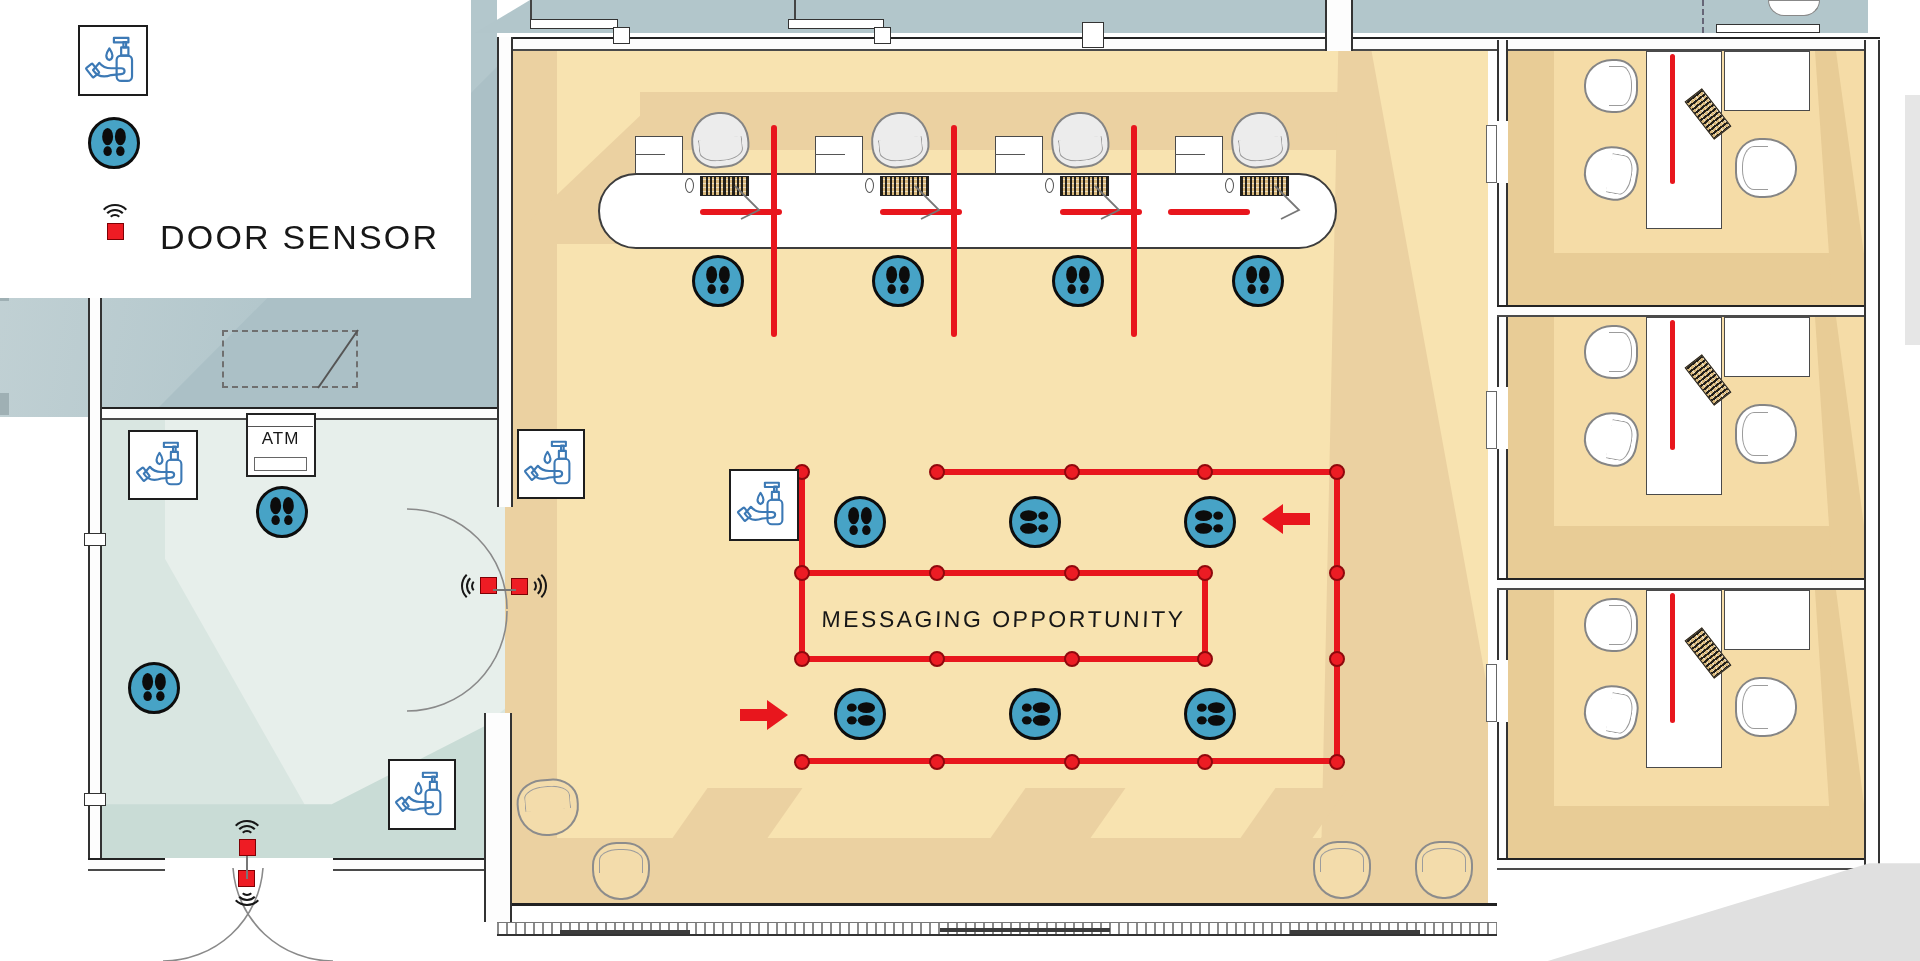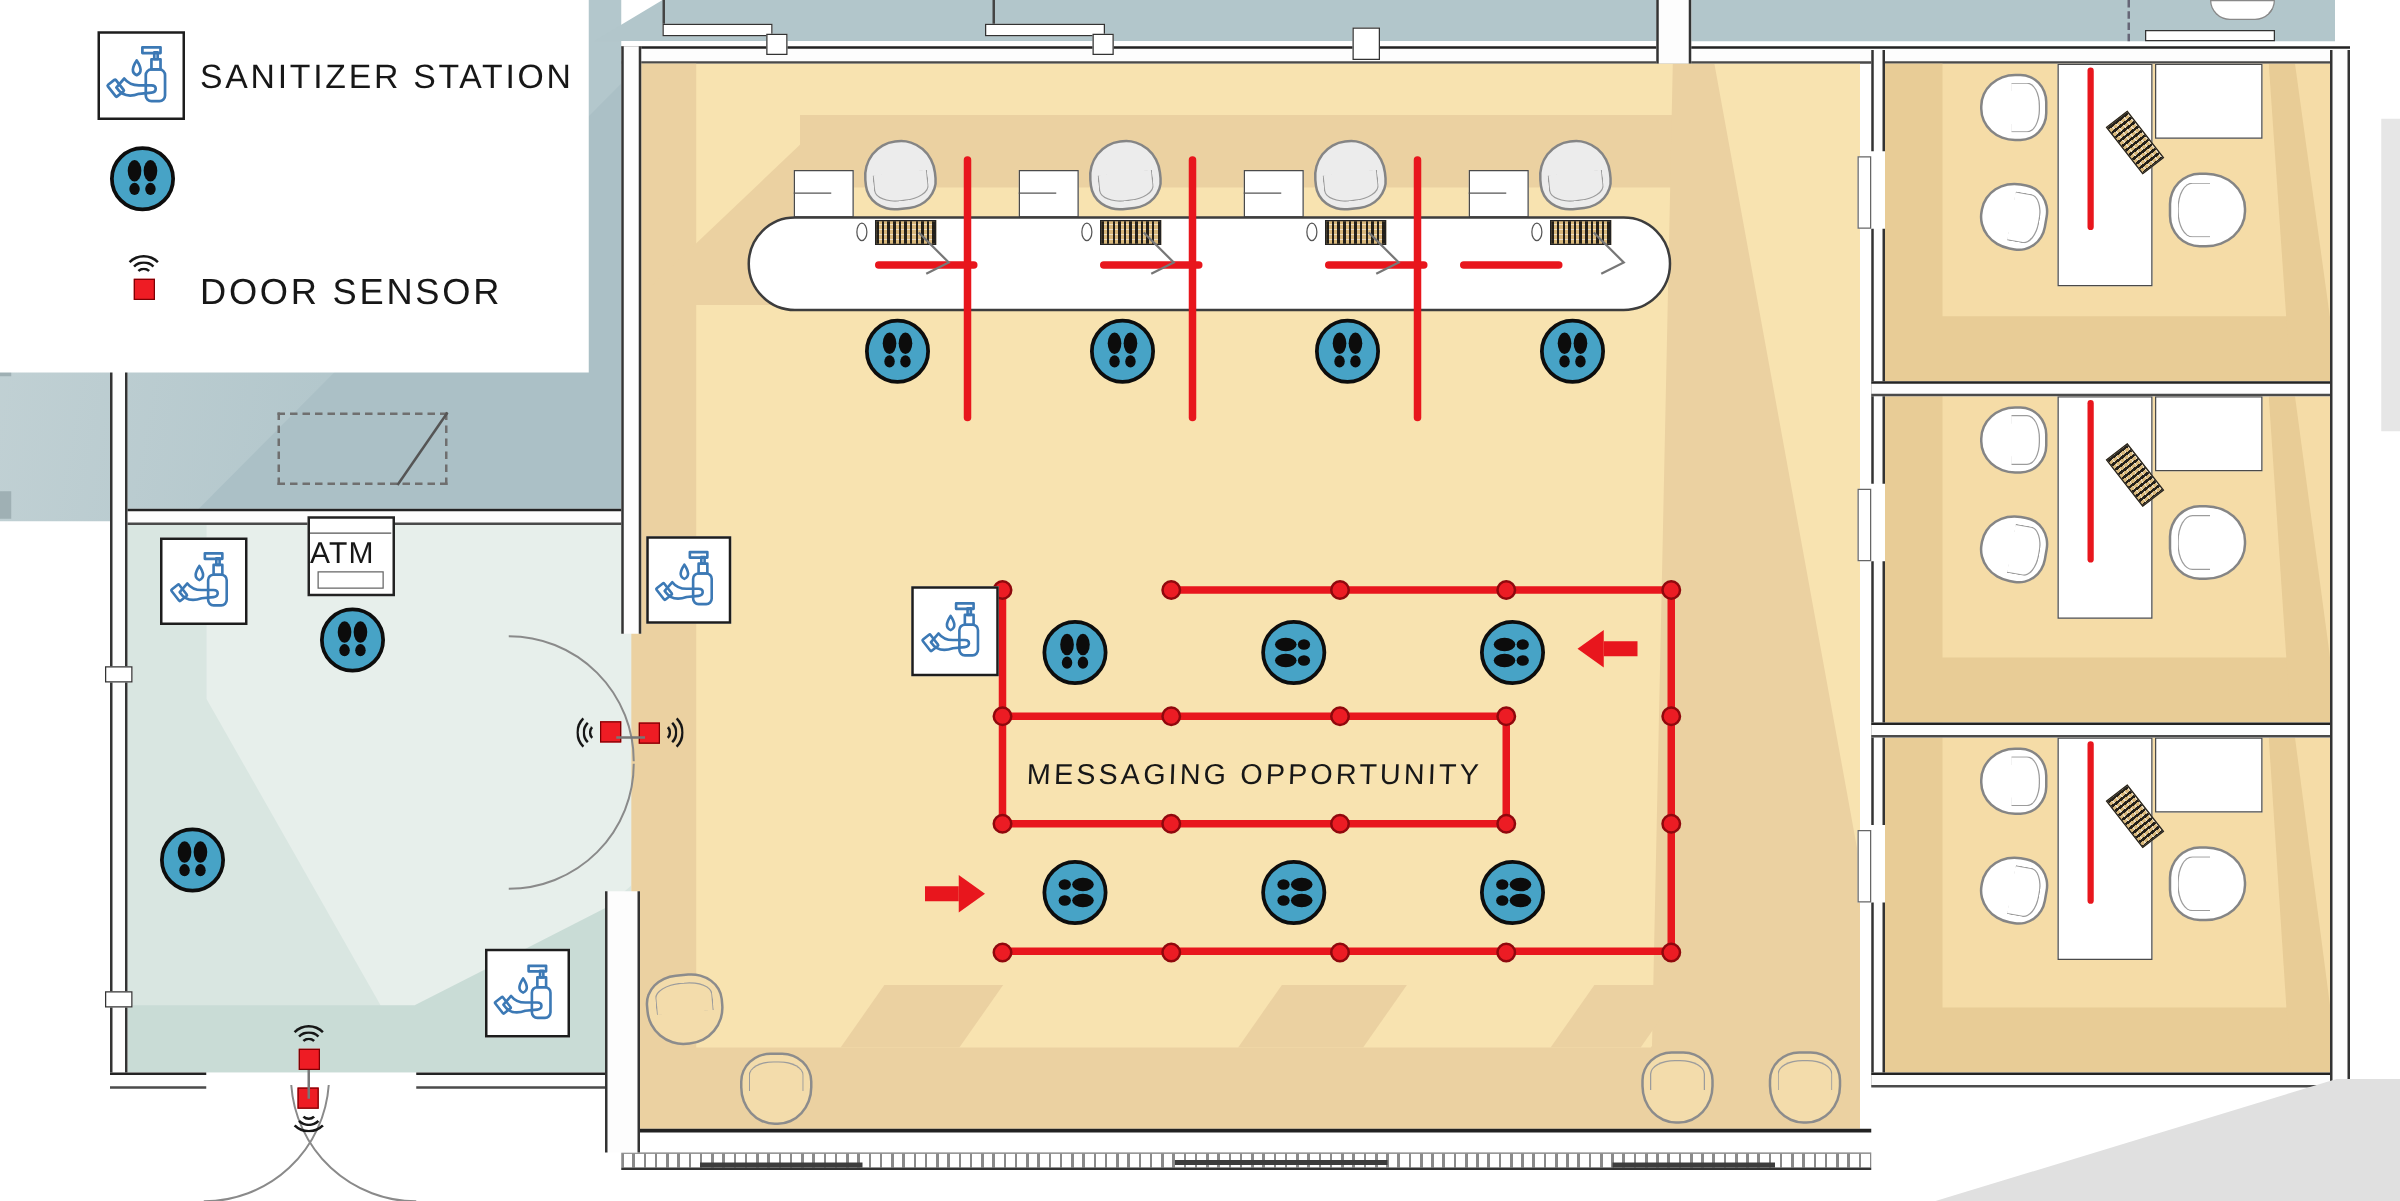--- a/index.html
+++ b/index.html
@@ -111,21 +111,21 @@
   <div class="abs wallh" style="left:333px;top:858px;width:172px;height:13px"></div>
 
   <div class="abs wallv" style="left:497px;top:37px;width:16px;height:470px"></div>
   <div class="abs wallv" style="left:484px;top:713px;width:28px;height:209px"></div>
 
   <div class="abs" style="left:0;top:285px;width:9px;height:16px;background:#9fb0b4"></div>
   <div class="abs" style="left:0;top:393px;width:9px;height:22px;background:#9fb0b4"></div>
 
   <div class="abs" style="left:246px;top:413px;width:70px;height:64px;background:#fff;border:2.5px solid #232323">
     <div class="abs" style="left:0;top:11px;width:65px;height:0;border-top:1.5px solid #555"></div>
-    <div class="abs lbl" style="left:0;top:14px;width:65px;font-size:24px;letter-spacing:1px">ATM</div>
+    <div class="abs lbl" style="left:0;top:14px;width:65px;text-align:center;font-size:17px;letter-spacing:1px">ATM</div>
     <div class="abs" style="left:6px;top:42px;width:53px;height:14px;border:1.3px solid #666;background:#fff"></div>
   </div>
 
   <div id="layer-offices">
       <div class="abs" style="left: 1508px; top: 51px; width: 356px; height: 254px; background: rgb(245, 220, 167);"></div>
       <div class="abs" style="left: 1508px; top: 51px; width: 46px; height: 254px; background: rgb(232, 204, 150);"></div>
       <div class="abs" style="left: 1508px; top: 253px; width: 356px; height: 52px; background: rgb(232, 204, 150);"></div>
       <div class="abs" style="left: 1794px; top: 51px; width: 70px; height: 254px; background: rgb(232, 204, 150); clip-path: polygon(30% 0px, 60% 0px, 100% 80%, 100% 100%, 55% 100%);"></div>
       <div class="abs" style="left: 1646px; top: 51px; width: 76px; height: 178px; background: rgb(255, 255, 255); border: 1.5px solid rgb(74, 74, 74);"></div>
       <div class="abs redline" style="left: 1670px; top: 54px; width: 5px; height: 130px;"></div>
@@ -377,30 +377,29 @@
       <div class="abs chair tan" style="left: 1313px; top: 841px; width: 58px; height: 58px; transform: rotate(180deg);"></div>
       <div class="abs chair tan" style="left: 1415px; top: 841px; width: 58px; height: 58px; transform: rotate(180deg);"></div>
     </div>
 
   <div class="abs" style="left:0;top:0;width:471px;height:298px;background:#fff">
     <div class="abs sani" style="left:78px;top:25px;width:70px;height:71px">
       <svg width="58" height="58" viewBox="0 0 64 64">
           <use href="#sym-sani"></use>
         </svg>
     </div>
-    <div class="abs lbl" style="left:160px;top:46px;font-size:27px">SANITIZER STATION</div>
     <div class="abs marker" style="left:88px;top:117px;width:52px;height:52px">
       <svg width="40" height="40" viewBox="0 0 44 44">
           <use href="#sym-feet"></use>
         </svg>
     </div>
     <div id="legend-sensor-slot">
         <div class="abs" style="left: 93px; top: 205px; width: 44px; height: 44px; transform: rotate(0deg);">
           <div class="arc" style="width: 14px; height: 14px; left: 15px; top: 9px;"></div>
           <div class="arc" style="width: 24px; height: 24px; left: 10px; top: 4px;"></div>
           <div class="arc" style="width: 34px; height: 34px; left: 5px; top: -1px;"></div>
           <div class="sensor-sq" style="left: 13.5px; top: 17.5px; width: 17px; height: 17px;"></div>
         </div>
       </div>
-    <div class="abs lbl" style="left:160px;top:218px;font-size:29px">DOOR SENSOR</div>
+    <div class="abs lbl" style="left:160px;top:218px;font-size:34px">DOOR SENSOR</div>
   </div>
 
 </div>
 
 </body></html>

